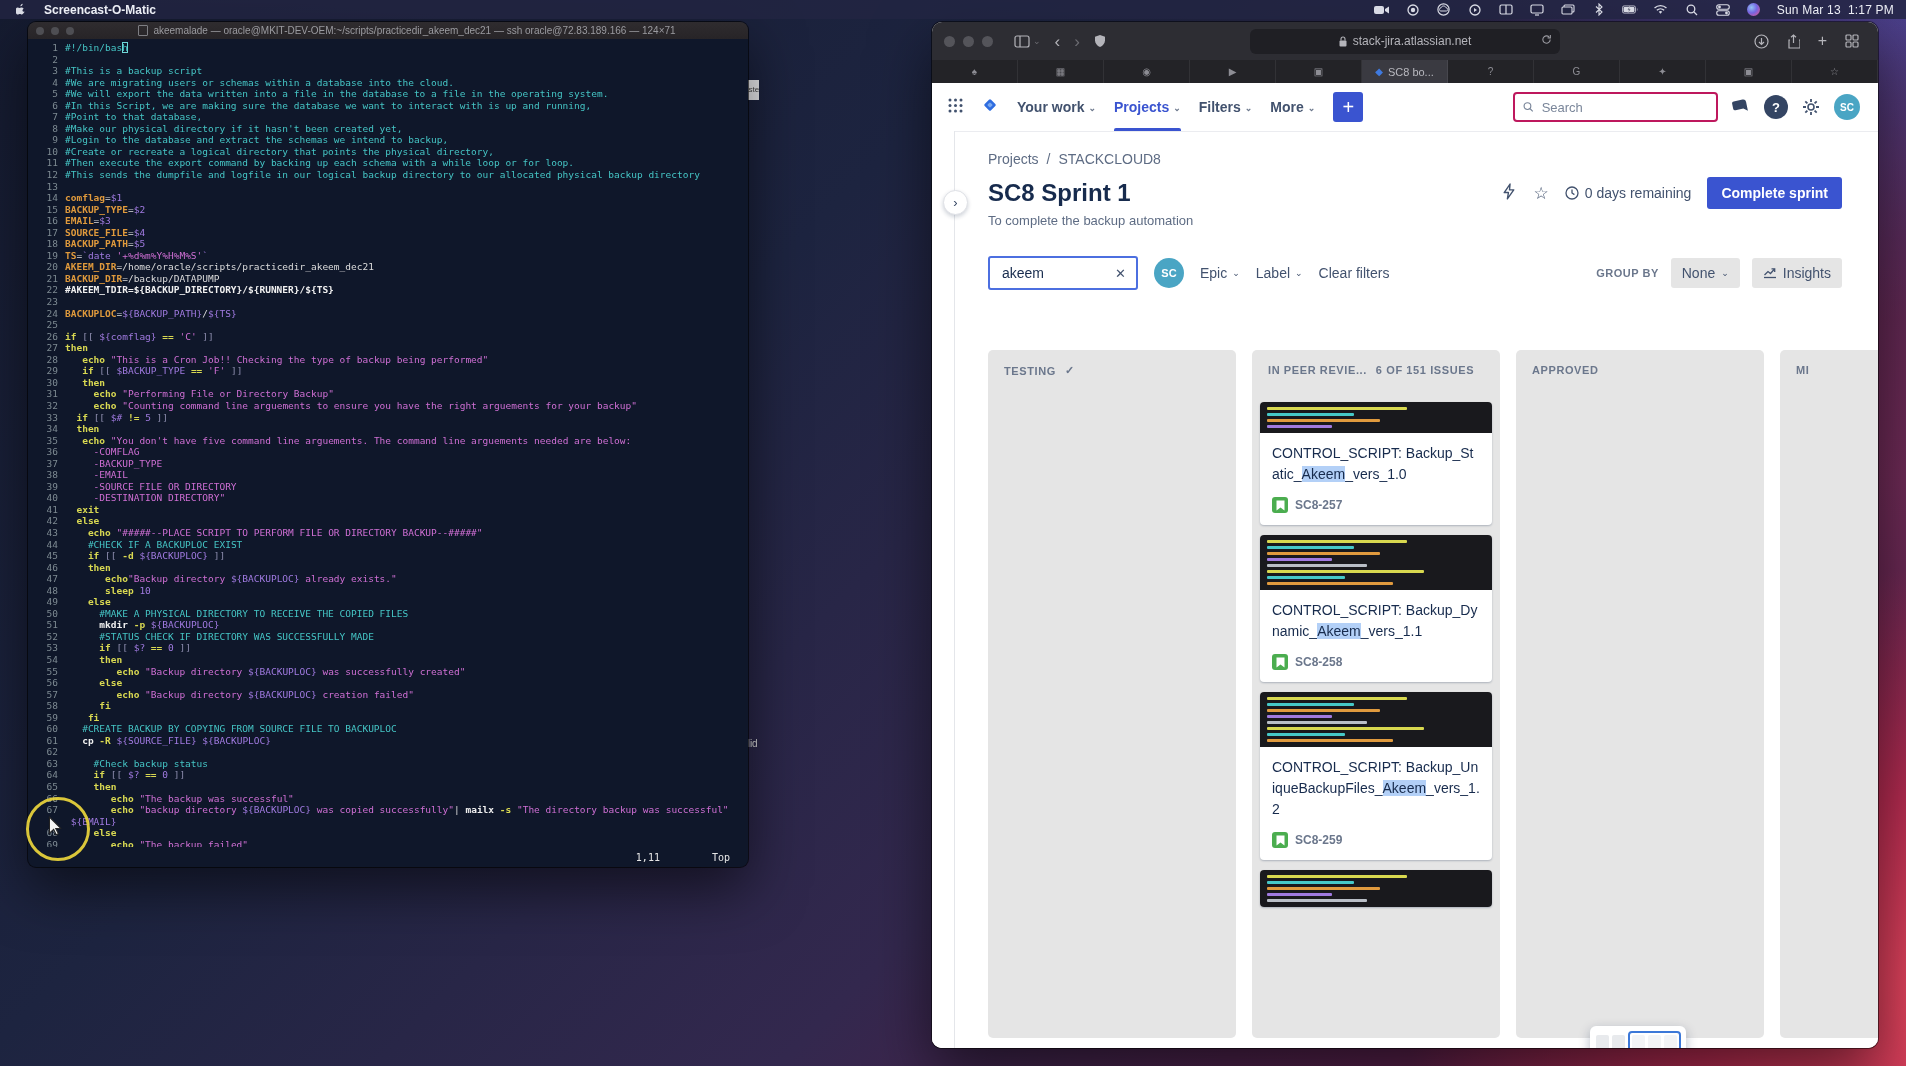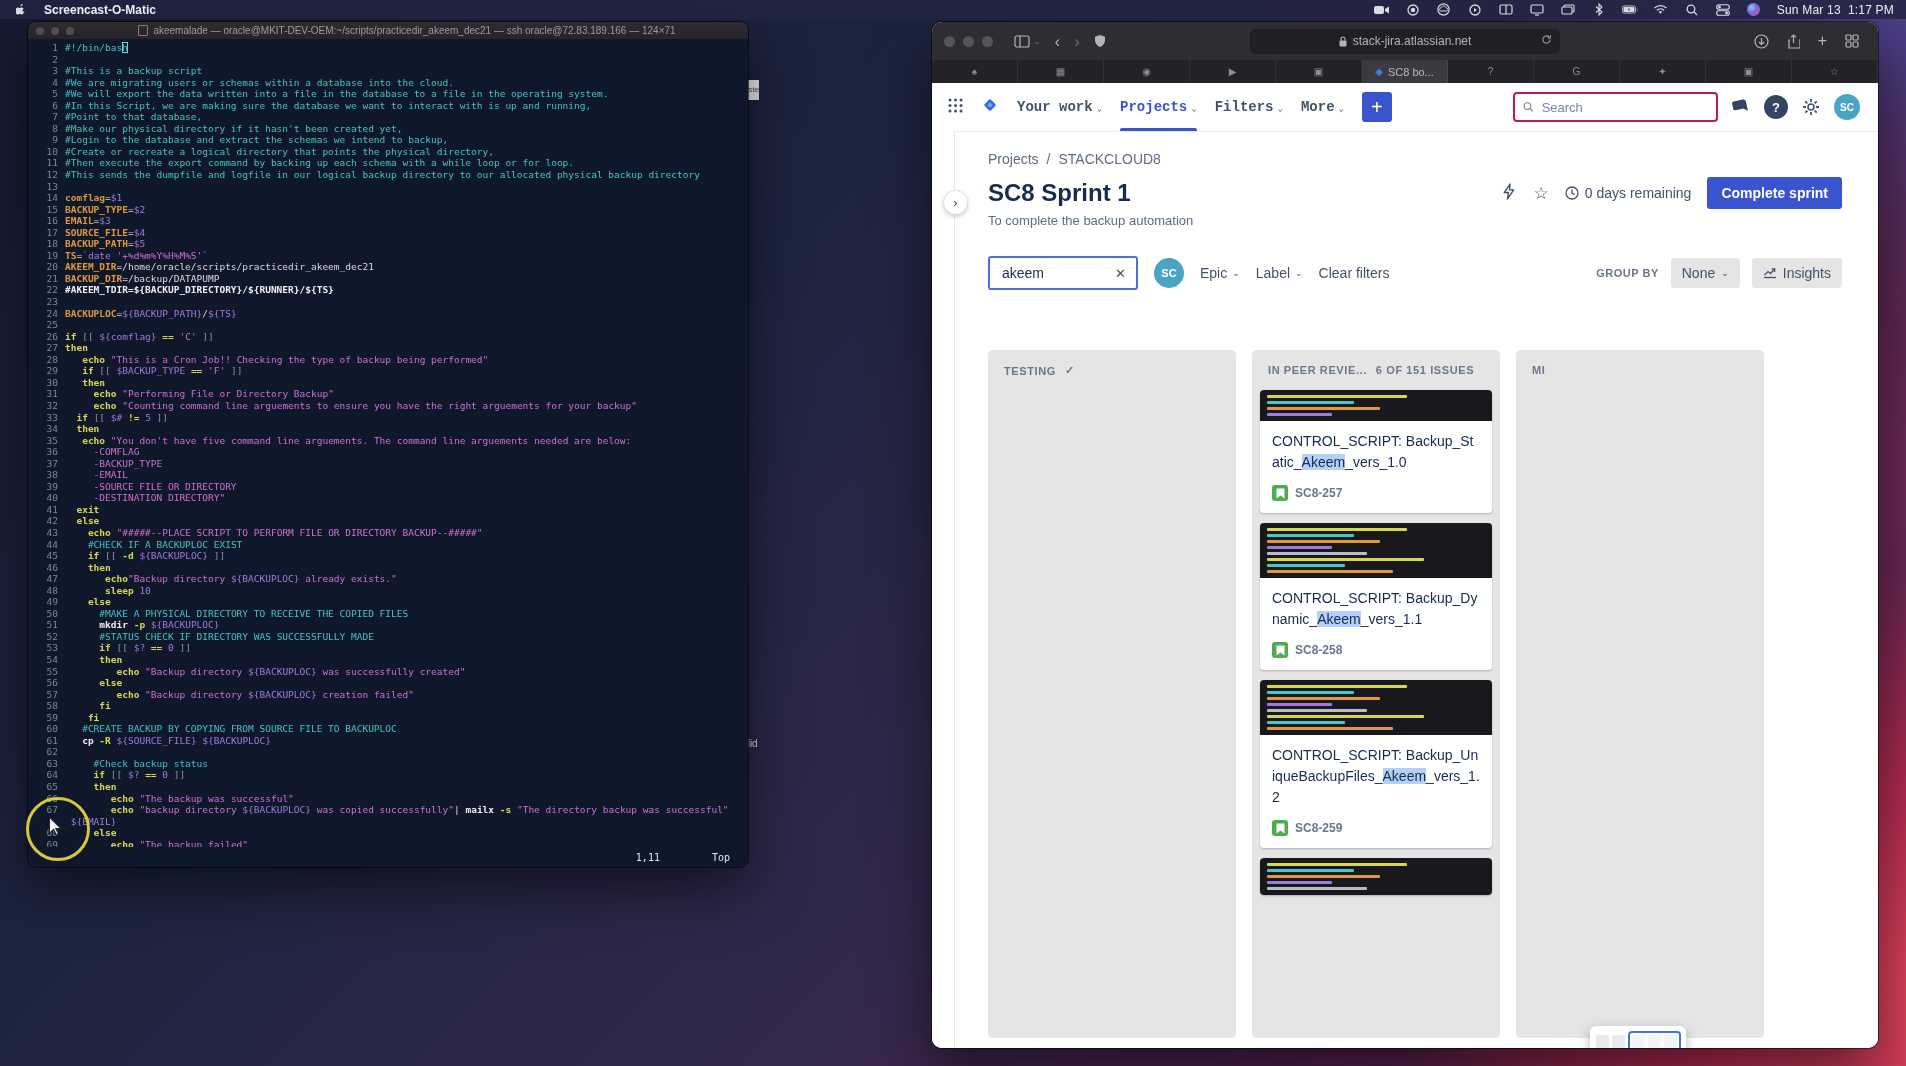--- a/index.html
+++ b/index.html
@@ -79,21 +79,21 @@
     border-right:1px solid rgba(255,255,255,.07);color:#8d8d94;font-size:11px;cursor:default;}
   .tab.active{background:#3a3a41;color:#b9b9bf;}
   .tabicon{font-size:10px;line-height:1;}
   .jiraicon{color:#3f7ae0;}
   .tablabel{white-space:nowrap;}
   
   .jirapage{position:absolute;top:61px;left:0;right:0;bottom:0;background:#fff;}
   .jnav{height:48px;border-bottom:1px solid #ebecf0;display:flex;align-items:center;padding:0 18px 0 16px;gap:18px;}
   .jnav-grid{color:#42526e;}
   .jnav-item{font-size:14px;font-weight:bold;color:#42526e;display:flex;align-items:center;gap:4px;
-    height:48px;position:relative;cursor:pointer;font-family:Liberation Mono, monospace;}
+    height:48px;position:relative;cursor:pointer;}
   .jnav-item .chv{font-size:9px;color:#6b778c;margin-top:2px;}
   .jnav-item.active{color:var(--nav-active);}
   .jnav-item.active::after{content:"";position:absolute;left:0;right:0;bottom:0;height:3px;
     background:var(--nav-active);border-radius:2px 2px 0 0;}
   .jcreate{width:30px;height:30px;border-radius:3px;background:var(--primary-button);color:#fff;
     font-size:20px;display:flex;align-items:center;justify-content:center;border:none;cursor:pointer;padding:0;}
   .jnav-right{margin-left:auto;display:flex;align-items:center;gap:14px;}
   .jsearch{width:205px;height:30px;border:2px solid #be185d;border-radius:4px;display:flex;align-items:center;
     gap:6px;padding:0 8px;color:#7a869a;box-sizing:border-box;}
   .jsearch input{border:none;outline:none;font-size:13px;color:#172b4d;width:100%;font-family:inherit;background:transparent;}
@@ -132,21 +132,21 @@
   .fright{margin-left:auto;display:flex;align-items:center;gap:12px;}
   .fgroupby{font-size:11px;font-weight:bold;color:#6b778c;letter-spacing:.5px;}
   .fpill{background:#e5e5e5;border-radius:3px;padding:7px 11px;font-size:14px;color:#42526e;display:flex;
     align-items:center;gap:6px;cursor:pointer;}
   
   .board{margin-top:60px;display:flex;gap:16px;height:688px;}
   .bcol{flex:none;width:248px;background:#e5e5e5;border-radius:5px;padding:8px;box-sizing:border-box;}
   .bcolhead{padding:6px 8px 14px;font-size:11px;font-weight:bold;color:#6b778c;letter-spacing:.6px;
     display:flex;align-items:center;gap:9px;white-space:nowrap;overflow:hidden;}
   .bcheck{font-size:11px;}
-  .bcards{display:flex;flex-direction:column;gap:10px;}
+  .bcards{display:flex;flex-direction:column;gap:10px;margin-top:12px;}
   .bcard{background:#fff;border-radius:4px;box-shadow:0 1px 2px rgba(9,30,66,.25);overflow:hidden;cursor:pointer;}
   .bthumb{background:#19191d;padding:5px 7px;display:flex;flex-direction:column;gap:3px;}
   .bthumb i{display:block;height:3px;border-radius:1px;}
   .bar0{background:#d8d84f;} .bar1{background:#46c8c8;} .bar2{background:#e09a3e;}
   .bar3{background:#a07ae0;} .bar4{background:#b9bec6;}
   .bcardbody{padding:10px 12px 12px;}
   .bcardtitle{font-size:14px;color:#172b4d;line-height:21px;word-break:break-all;}
   .bhl{background:var(--search-highlight);}
   .bkeyrow{margin-top:12px;display:flex;align-items:center;gap:7px;}
   .bstory{width:16px;height:16px;border-radius:3px;background:var(--story-green);display:flex;
@@ -590,20 +590,26 @@
                   <i class="bar1" style="width: 40%;"></i>
                   <i class="bar2" style="width: 52%;"></i>
                   <i class="bar3" style="width: 30%;"></i>
                   <i class="bar4" style="width: 46%;"></i>
                 </div>
               </div>
             </div>
           </div>
           <div class="bcol">
             <div class="bcolhead">
+              <span class="colname">APPROVED</span>
+            </div>
+            <div class="bcards"></div>
+          </div>
+          <div class="bcol">
+            <div class="bcolhead">
               <span class="colname">MI</span>
             </div>
             <div class="bcards"></div>
           </div>
         </div>
     </div>
 
     <div class="minimap">
       <span class="mm-bar"></span>
       <span class="mm-bar"></span>

